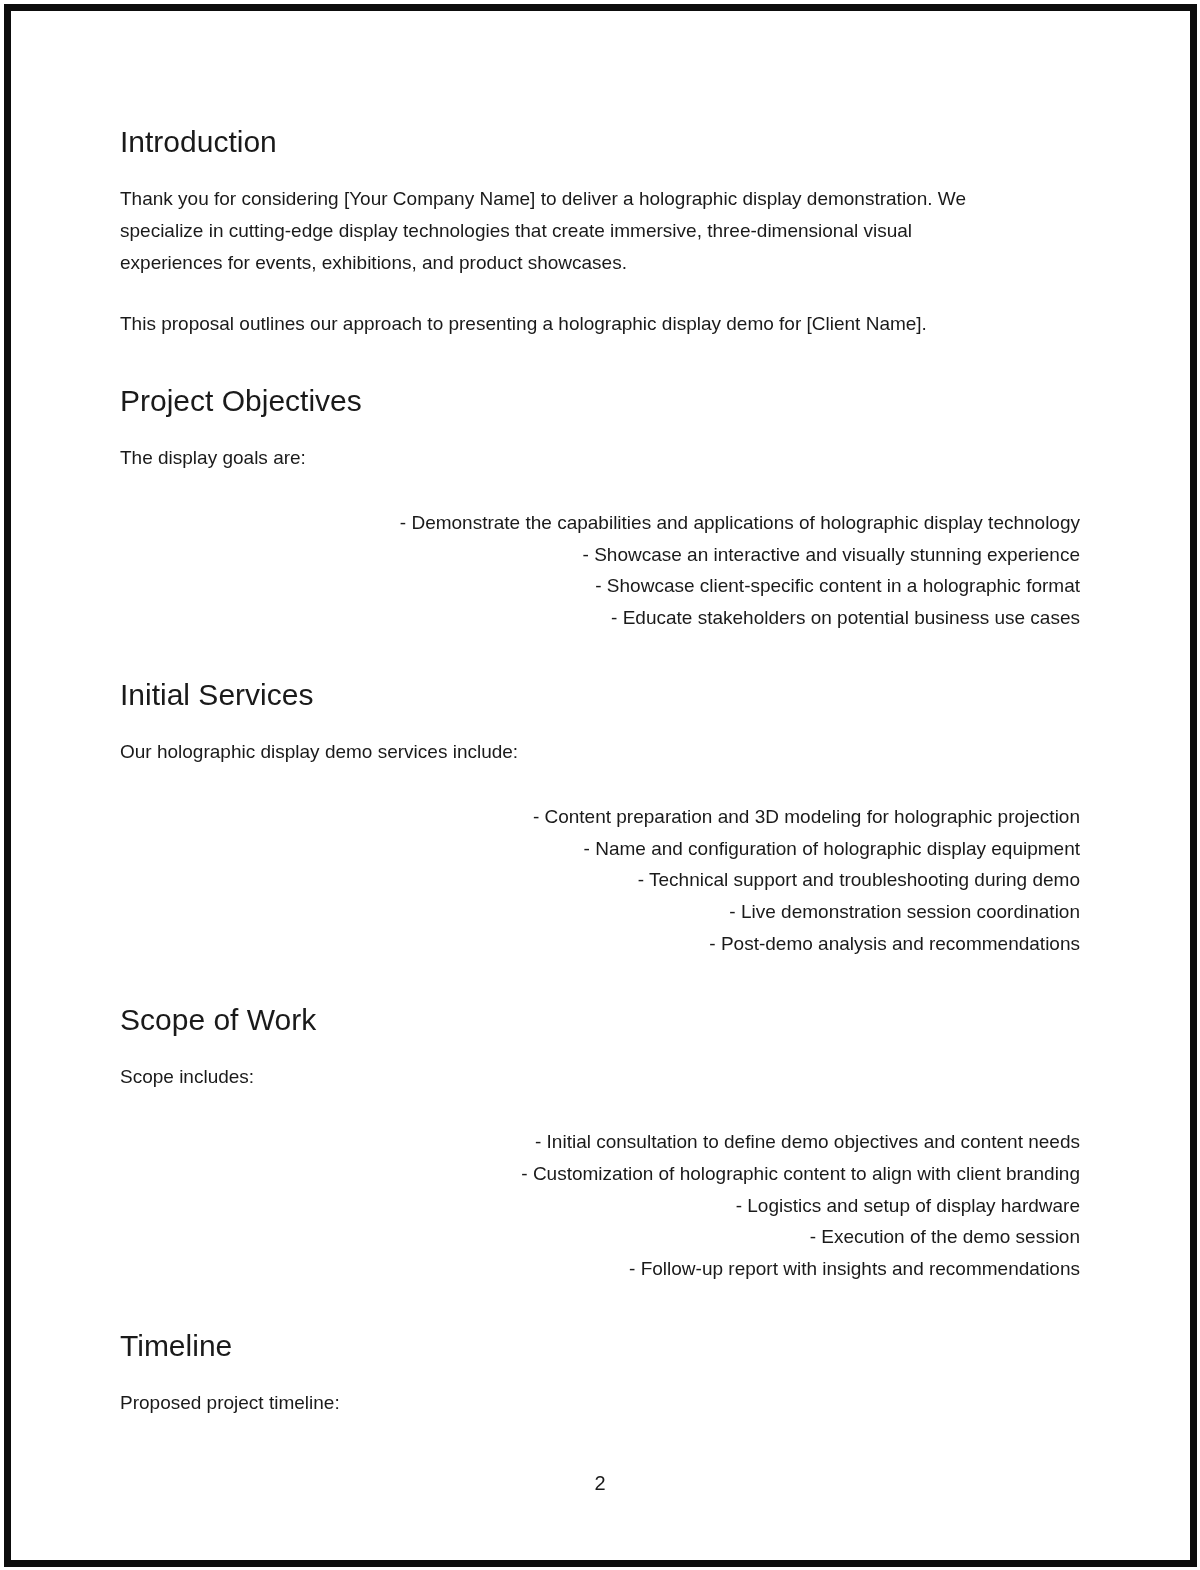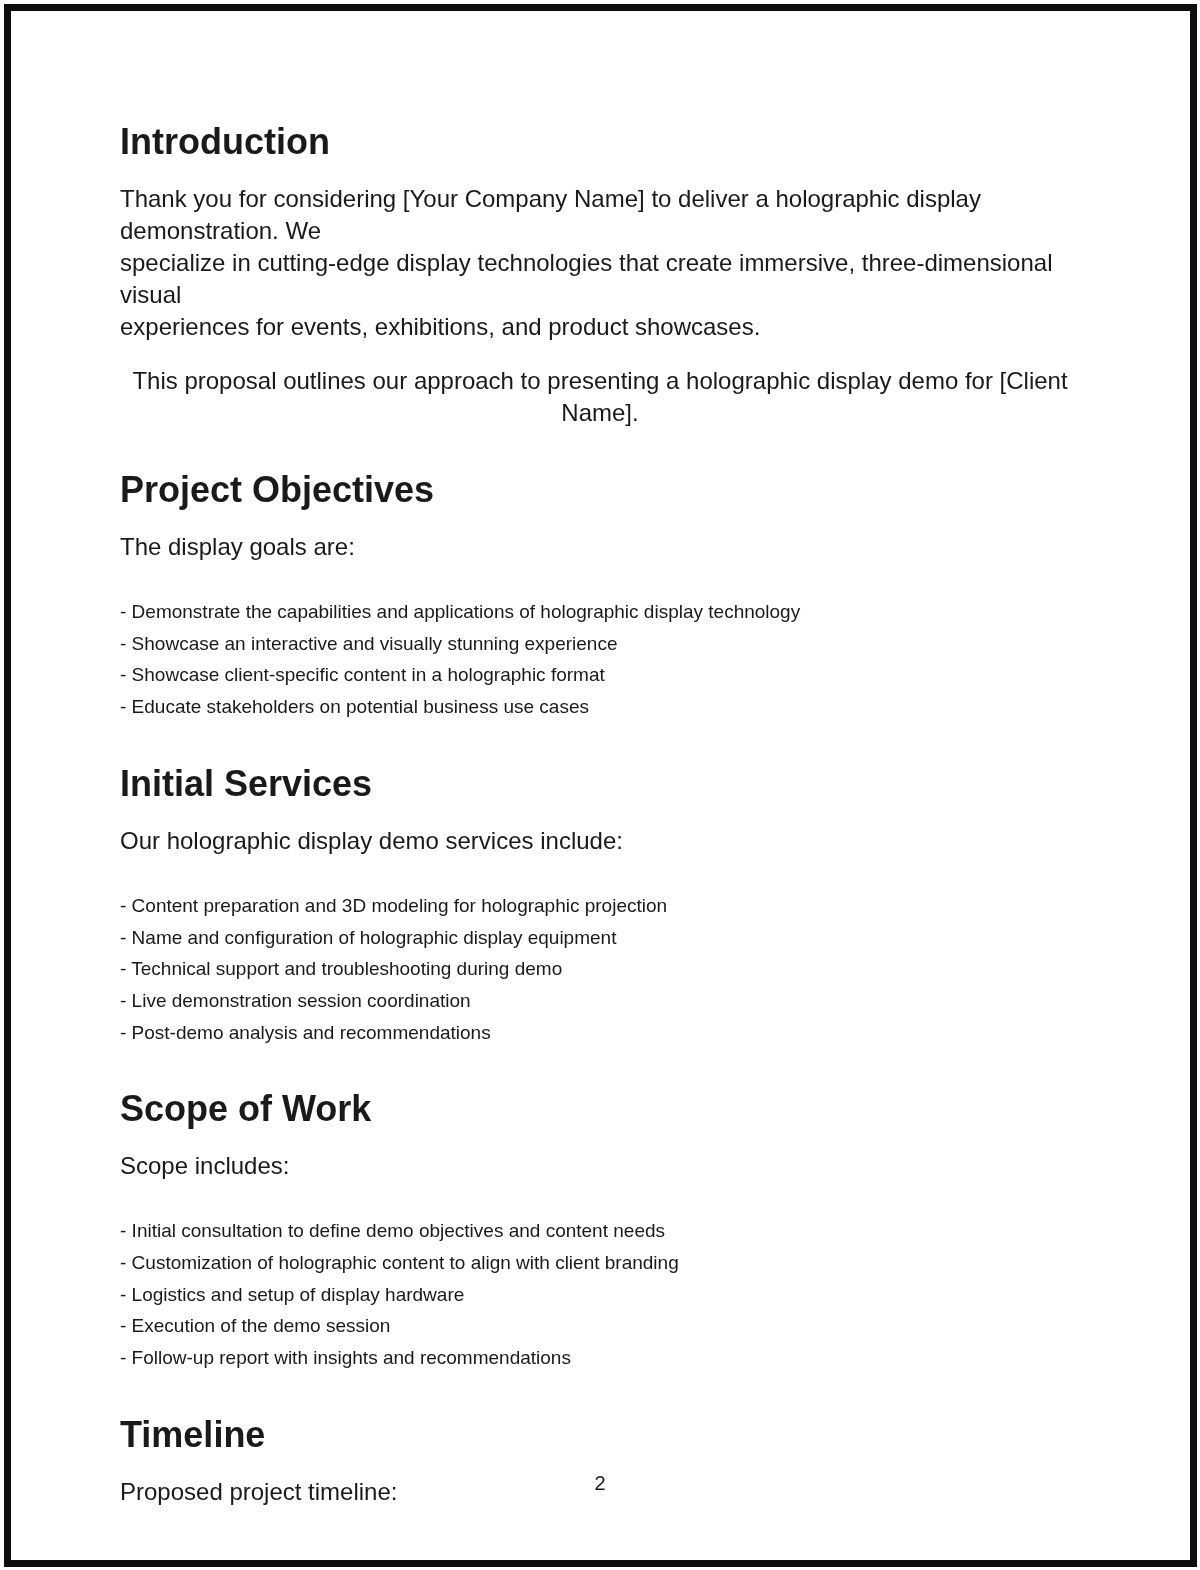--- a/index.html
+++ b/index.html
@@ -19,40 +19,41 @@
     pointer-events: none;
   }
   .doc-content {
     position: absolute;
     left: 120px;
     top: 0;
     width: 960px;
     padding-top: 121px;
   }
   .section-title {
-    font-size: 36px;
+    font-size: 30px;
     line-height: 42px;
-    font-weight: 700;
+    font-weight: 400;
     letter-spacing: 0;
     margin: 40px 0 20px 0;
   }
   section:first-of-type .section-title { margin-top: 0; }
   .para {
-    font-size: 24px;
+    font-size: 19px;
     line-height: 32px;
     margin: 0;
     white-space: pre-line;
   }
-  .para + .para { margin-top: 22px; text-align: center; }
+  .para + .para { margin-top: 29px; }
   .dash-list {
     list-style: none;
     margin: 33px 0 0 0;
     padding: 0;
     font-size: 19px;
     line-height: 31.7px;
+    text-align: right;
   }
   .dash-list li { margin: 0; padding: 0; }
   .page-number {
     position: absolute;
     left: 0; right: 0;
     top: 1470px;
     text-align: center;
     font-size: 20px;
     line-height: 26px;
   }

